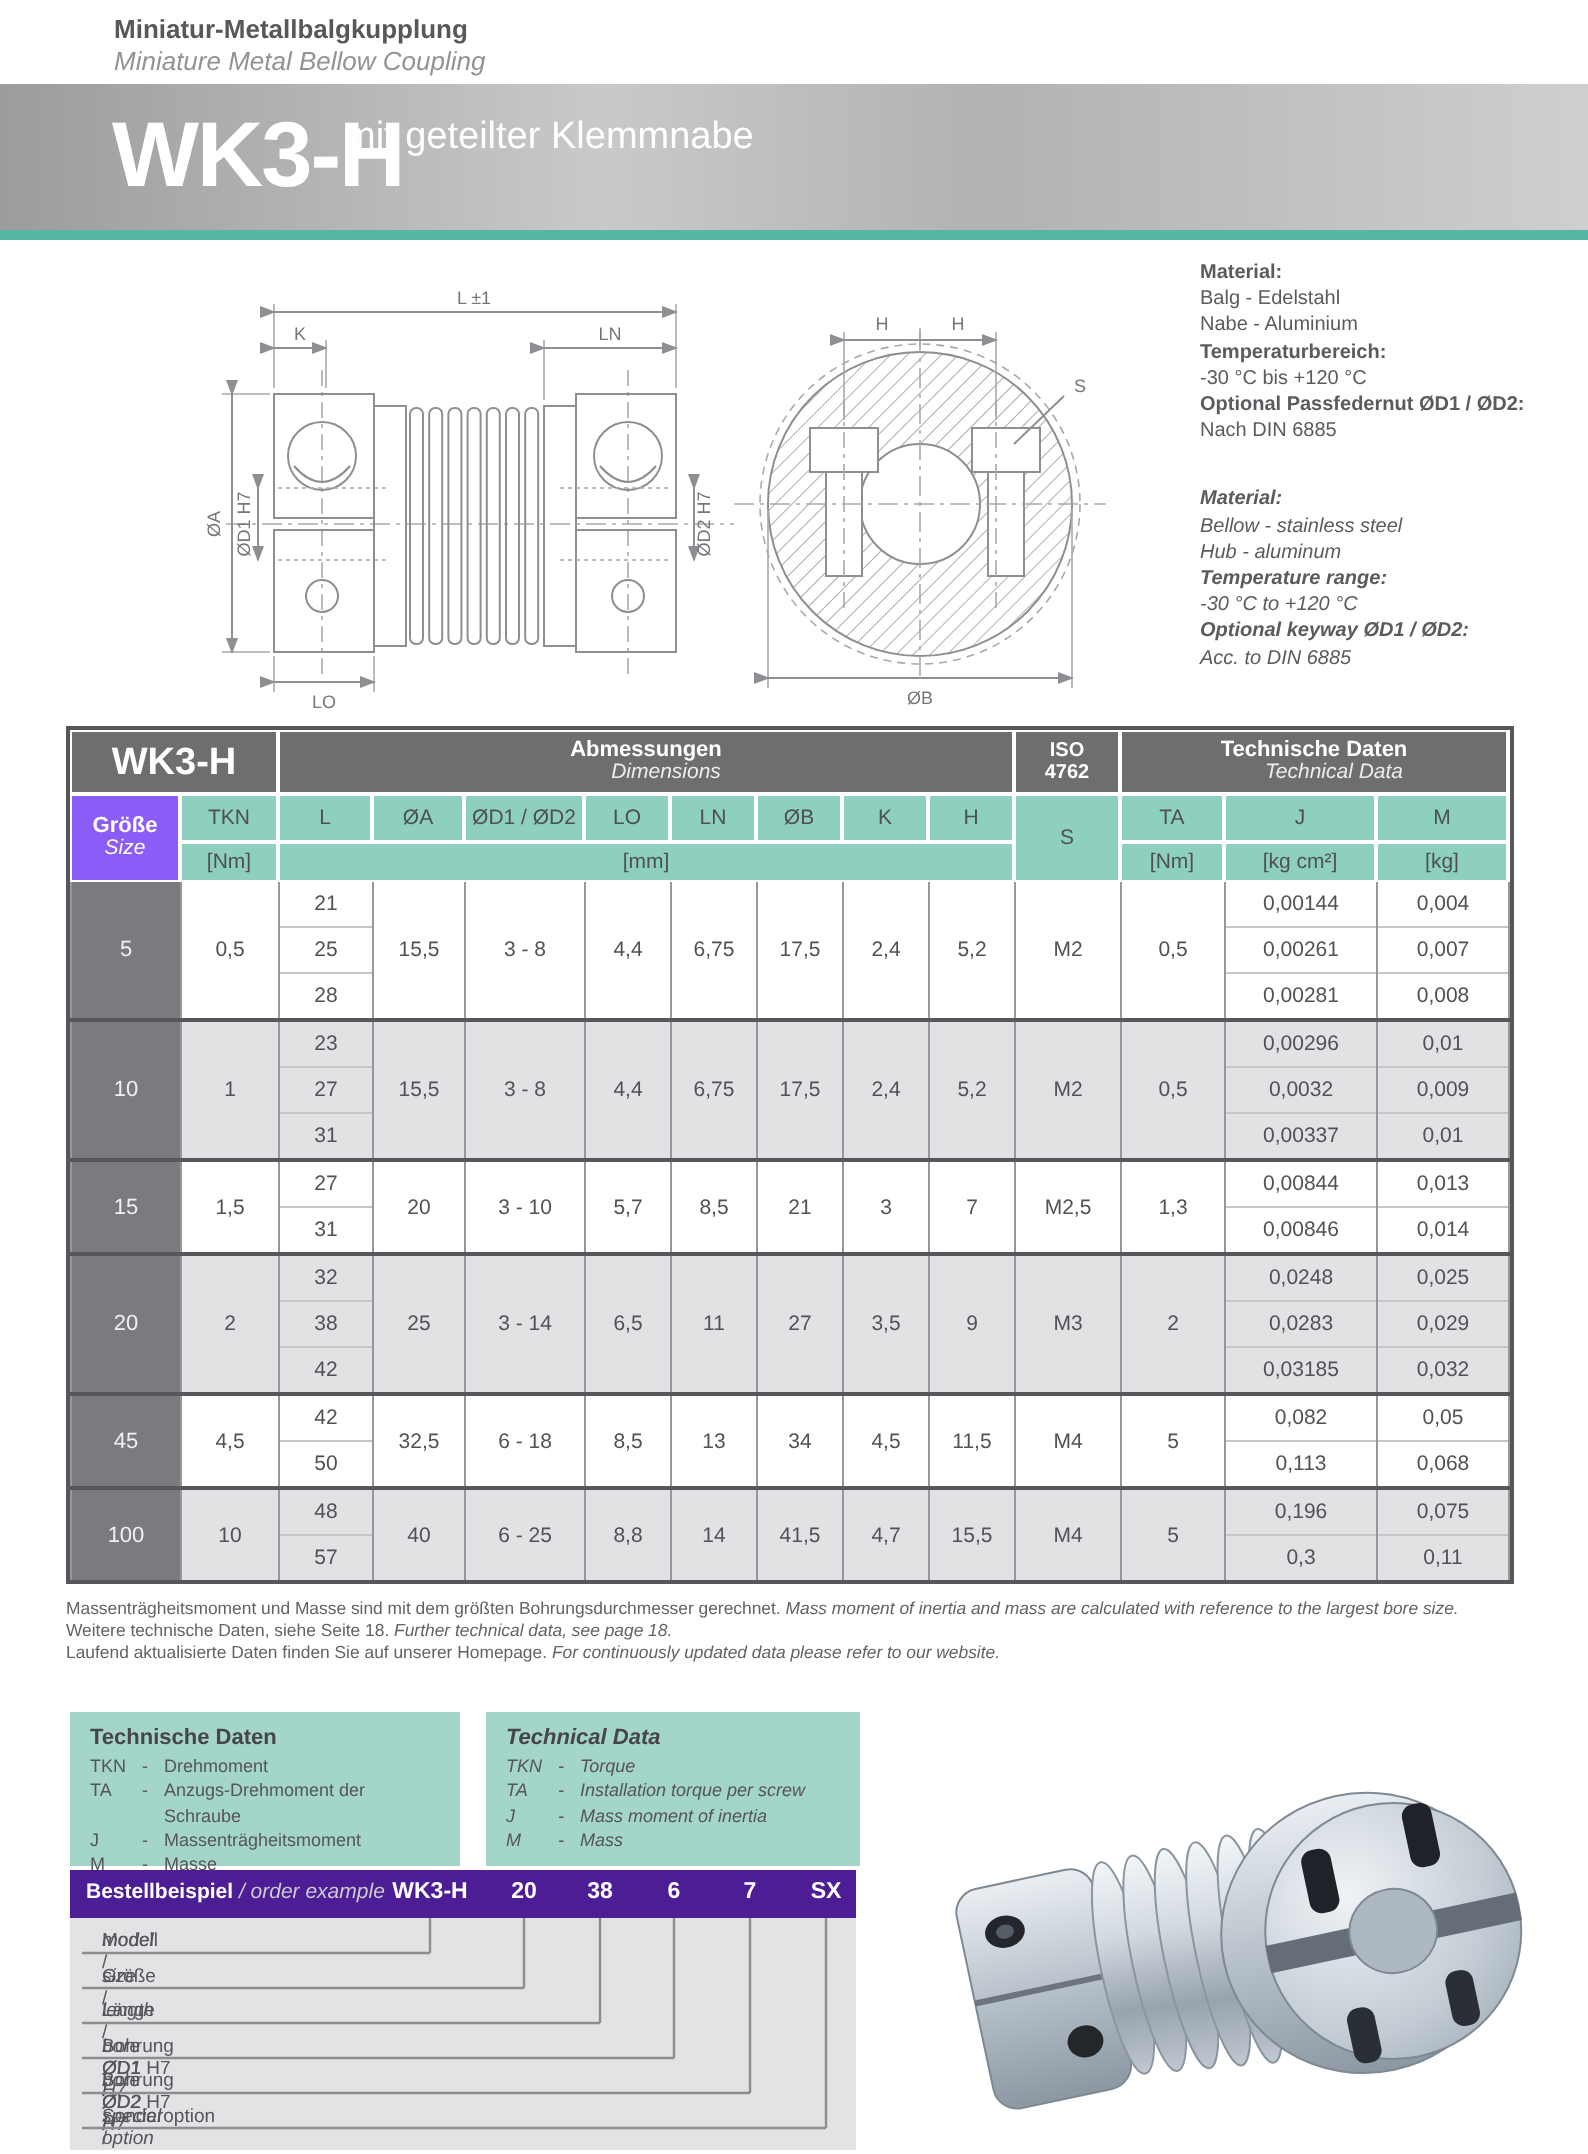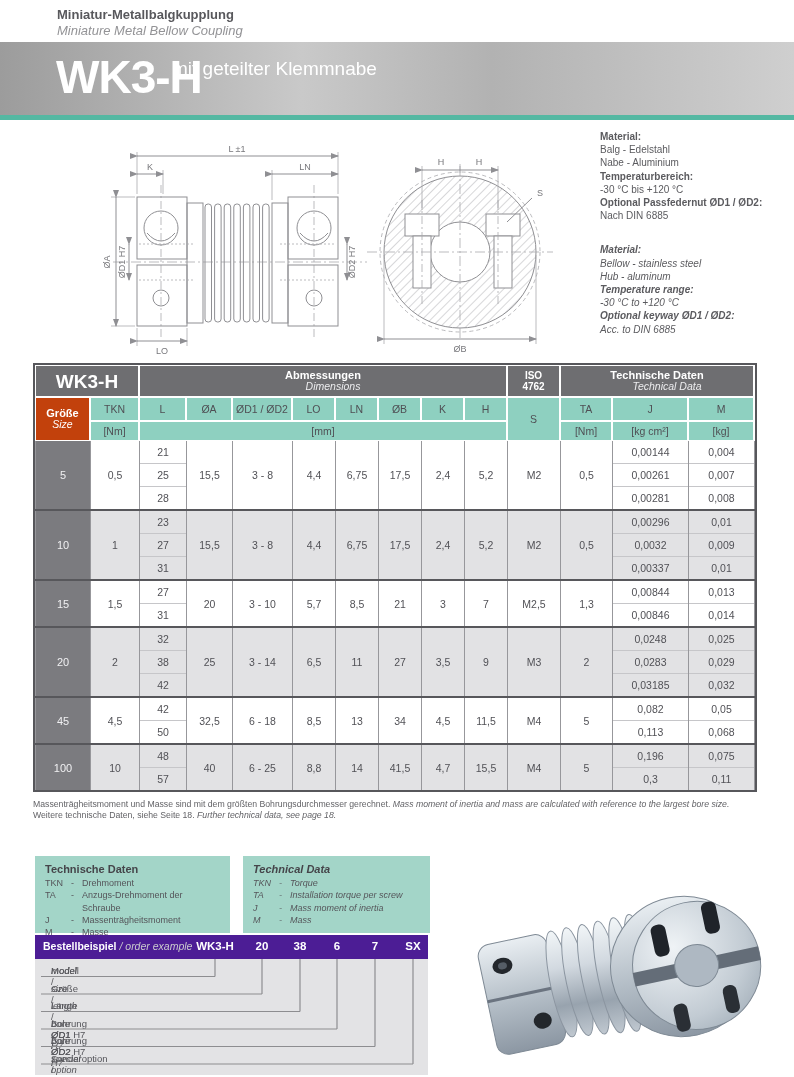--- a/index.html
+++ b/index.html
@@ -35,21 +35,21 @@
 
   
   .dim-wrap{position:absolute;left:33px;top:363px;border:2px solid #57575b;background:#fff;}
   .tbl-header{display:grid;width:719px;
     grid-template-columns:55px 49px 47px 46px 60px 43px 43px 43px 43px 43px 53px 52px 76px 66px;
     grid-template-rows:32px 24px 20px;}
   .tbl-header>div{display:flex;flex-direction:column;align-items:center;justify-content:center;
     border:1px solid #fff;line-height:11px;box-sizing:border-box;}
   .hd{background:#6e6e71;color:#fff;}
   .ht{background:#8ed0c0;color:#4f4f54;font-size:10.5px;}
-  .hg{background:#c2410c;color:#fff;}
+  .hg{background:#8b5cf6;color:#fff;}
   .h-model{grid-column:1/3;grid-row:1;font-size:19px;font-weight:bold;}
   .h-dims{grid-column:3/11;grid-row:1;}
   .h-iso{grid-column:11/12;grid-row:1;font-weight:bold;font-size:10px;}
   .h-tech{grid-column:12/15;grid-row:1;}
   .h-size{grid-column:1/2;grid-row:2/4;}
   .h-s{grid-column:11/12;grid-row:2/4;}
   .h-mm{grid-column:3/11;grid-row:3;}
   .bb{font-weight:bold;font-size:11px;}
   .ii{font-style:italic;font-size:10.5px;}
   .hd .ii{color:#ececee;padding-left:20px;}
@@ -438,20 +438,21 @@
             <td class="alt">0,3</td>
             <td class="alt">0,11</td>
           </tr>
         </tbody>
     </table>
   </div>
 
   <div class="footnotes" id="footnotes">
       <div class="fn"><span>Massenträgheitsmoment und Masse sind mit dem größten Bohrungsdurchmesser gerechnet. </span><span class="en">Mass moment of inertia and mass are calculated with reference to the largest bore size.</span></div>
       <div class="fn"><span>Weitere technische Daten, siehe Seite 18. </span><span class="en">Further technical data, see page 18.</span></div>
+      <div class="fn"><span>Laufend aktualisierte Daten finden Sie auf unserer Homepage. </span><span class="en">For continuously updated data please refer to our website.</span></div>
     </div>
 
   <div class="legend de">
     <div class="ttl">Technische Daten</div>
     <div id="legend-de-items">
         <div class="li">
           <span class="ab">TKN</span>
           <span class="ds">-</span>
           <span>Drehmoment</span>
         </div>

